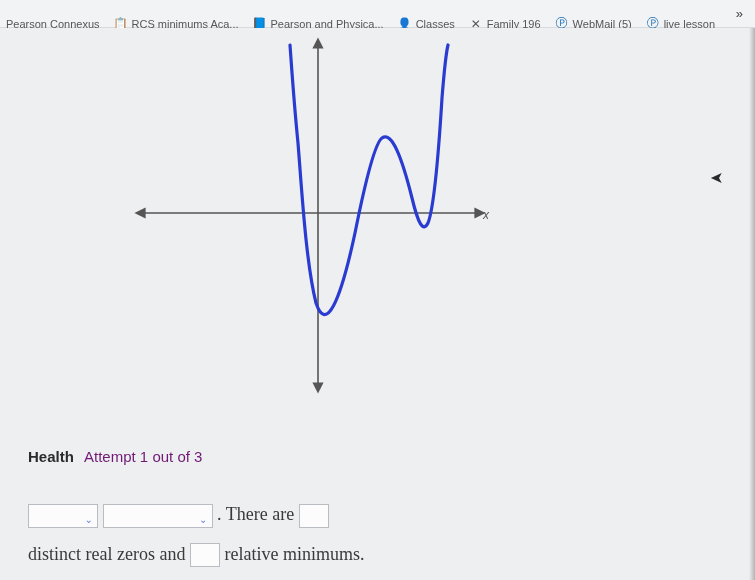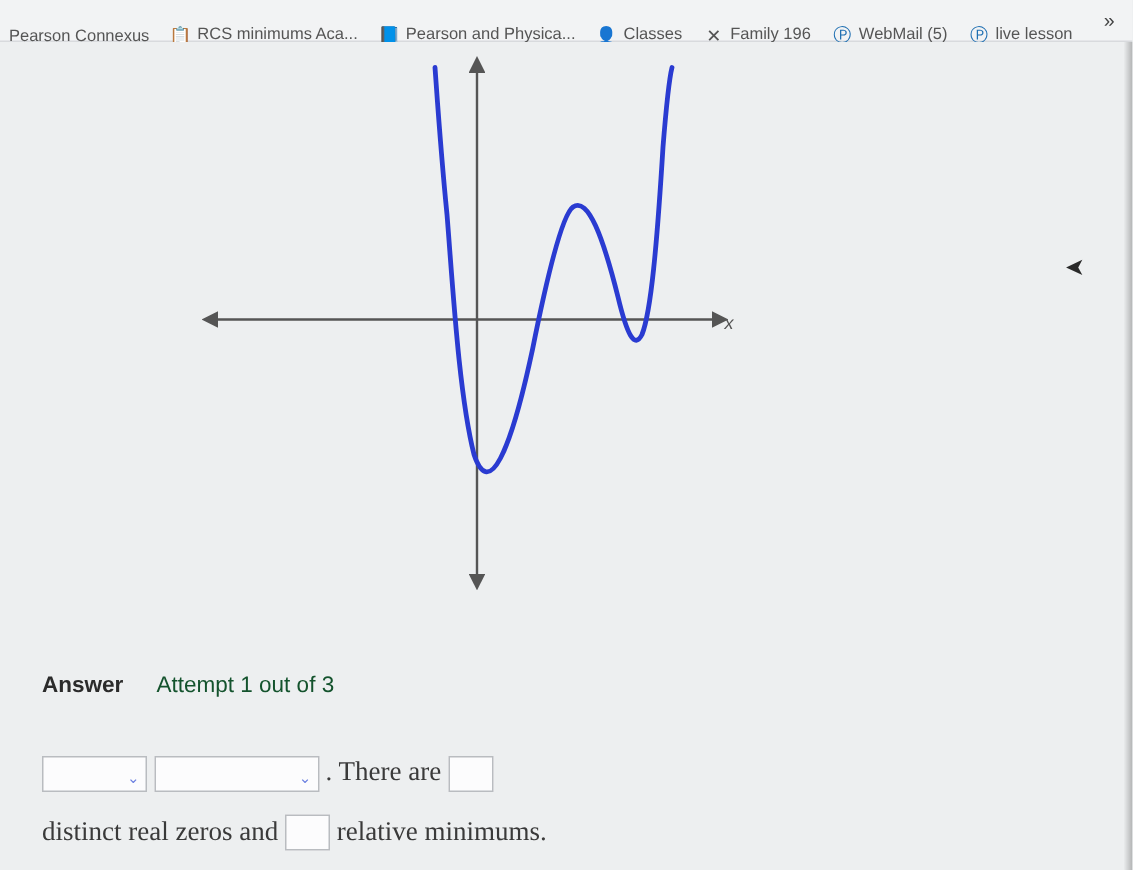--- a/index.html
+++ b/index.html
@@ -16,42 +16,42 @@
     background: #f2f3f4;
     border-bottom: 1px solid #d8dadd;
     display: flex;
     align-items: center;
     padding: 0 6px;
     gap: 14px;
     font-size: 11px;
     color: #555;
     white-space: nowrap;
   }
-  .bm { display: flex; gap: 4px; cursor: pointer; margin-top: 20px; }
+  .bm { display: flex; align-items: center; gap: 4px; cursor: pointer; margin-top: 20px; }
   .bm .ico { width: 14px; height: 14px; display: inline-flex; align-items: center; justify-content: center; font-size: 12px; }
   .overflow { margin-left: auto; font-size: 13px; color: #444; padding: 0 6px; cursor: pointer; }
   .content {
     position: relative;
     width: 100%;
     height: calc(100% - 28px);
     background: #edeff0;
   }
   .graph-area {
     position: absolute;
     left: 130px; top: 5px;
     width: 360px; height: 370px;
   }
   .answer-block {
     position: absolute;
     left: 28px; top: 420px; right: 20px;
     color: #434343;
   }
   .ans-head { font-size: 15px; margin-bottom: 30px; }
   .ans-head .lbl { font-weight: 700; color: #2b2b2b; }
-  .ans-head .att { color: #14532d; font-weight: 400; margin-left: 18px; }
+  .ans-head .att { color: #701a75; font-weight: 400; margin-left: 6px; }
   .sentence { font-size: 18px; line-height: 2.2; color: #3a3a3a; font-family: Georgia, 'Times New Roman', serif; }
   .dd {
     display: inline-block;
     min-width: 70px; height: 24px;
     border: 1px solid #b9bcc0;
     background: #fcfcfd;
     vertical-align: middle;
     position: relative;
     cursor: pointer;
   }
@@ -141,21 +141,21 @@
                C 304 175, 308 130, 312 65
                C 314 40, 316 20, 318 12" fill="none" stroke="#2a3bd1" stroke-width="3.2" stroke-linecap="round"></path>
     </svg>
     <span class="x-label" style="left:353px; top:175px;">x</span>
   </div>
 
   <span class="cursor">➤</span>
 
   <div class="answer-block">
     <div class="ans-head">
-      <span class="lbl">Answer</span>
+      <span class="lbl">Health</span>
       <span class="att">Attempt 1 out of 3</span>
     </div>
     <div class="sentence">
       <span class="dd"><span class="chev">⌄</span></span>
       <span class="dd wide"><span class="chev">⌄</span></span>
       <span>. There are</span>
       <span class="txtbox"></span>
       <br>
       <span>distinct real zeros and</span>
       <span class="txtbox"></span>

